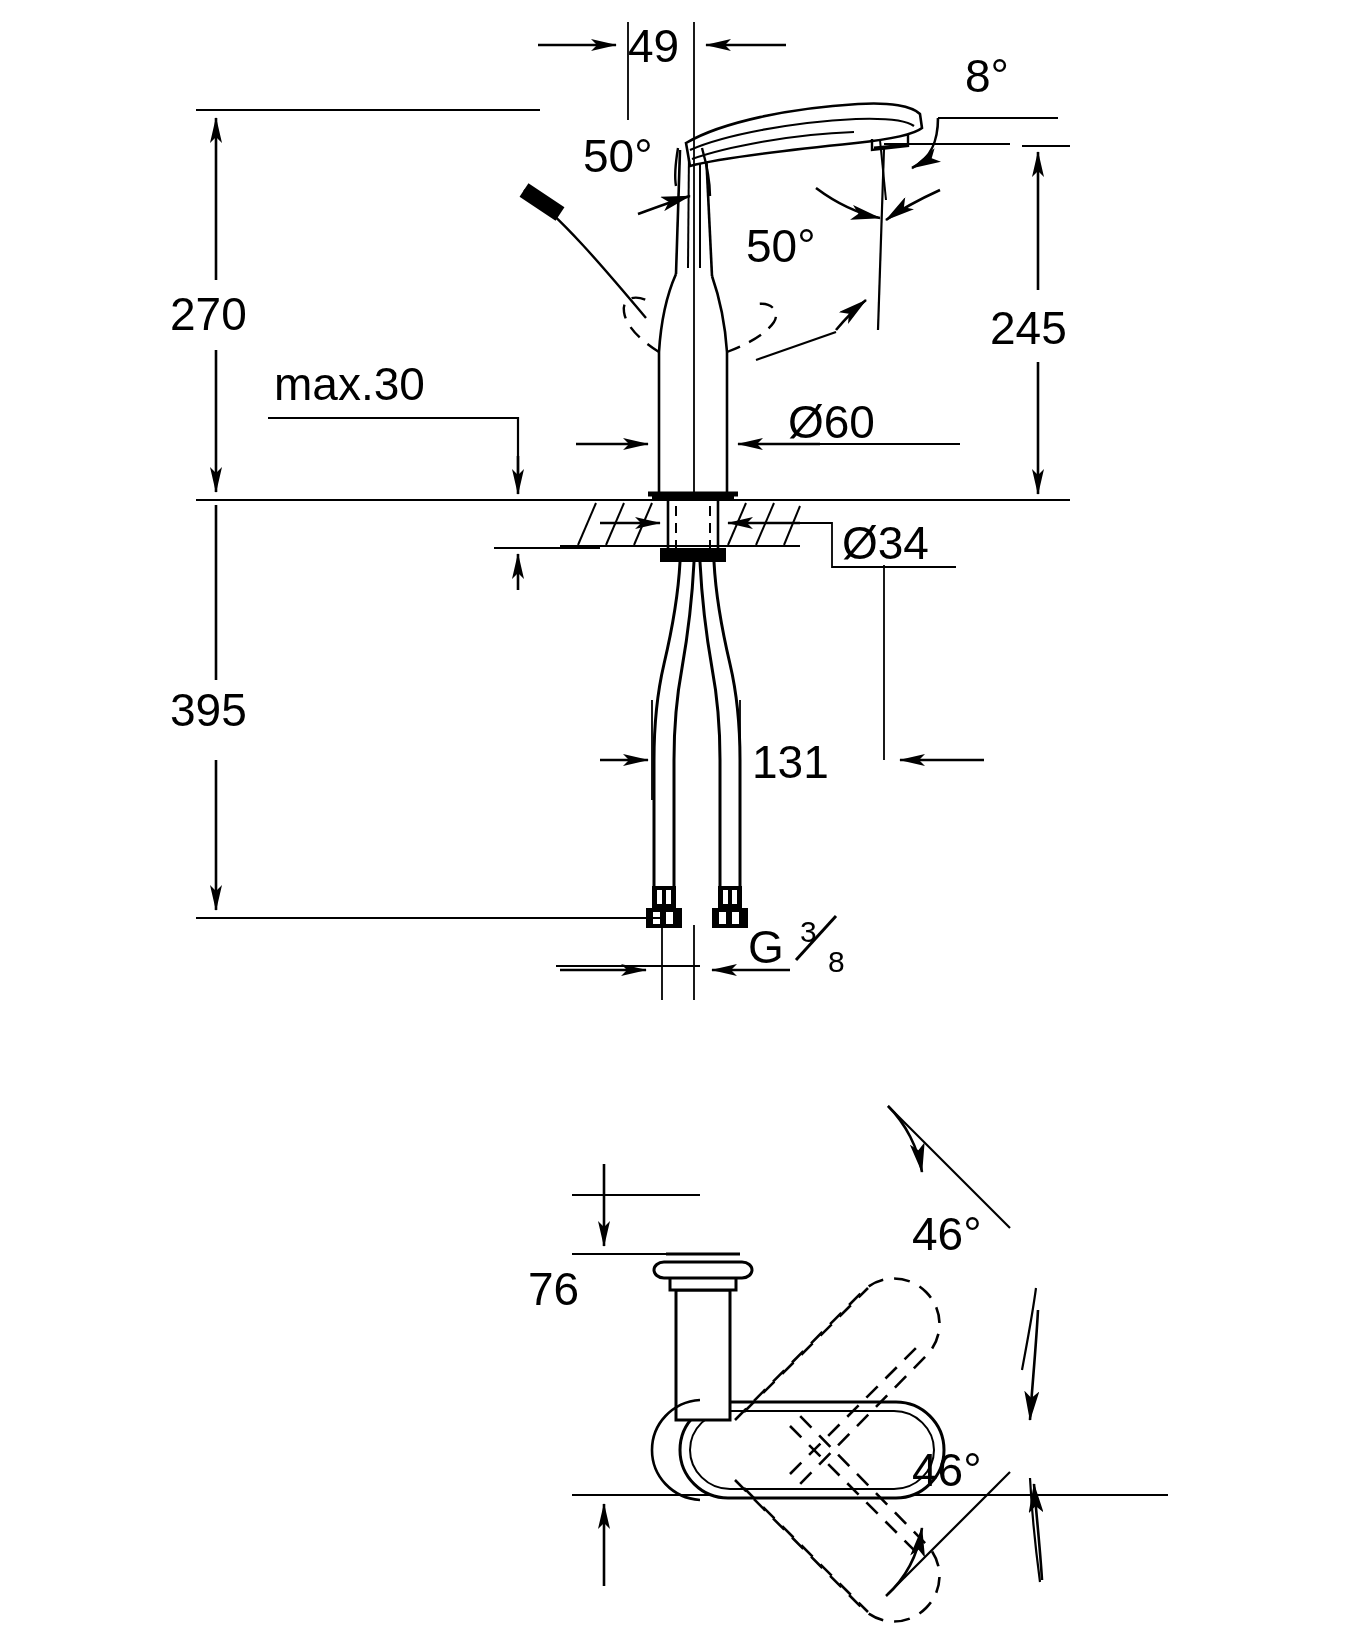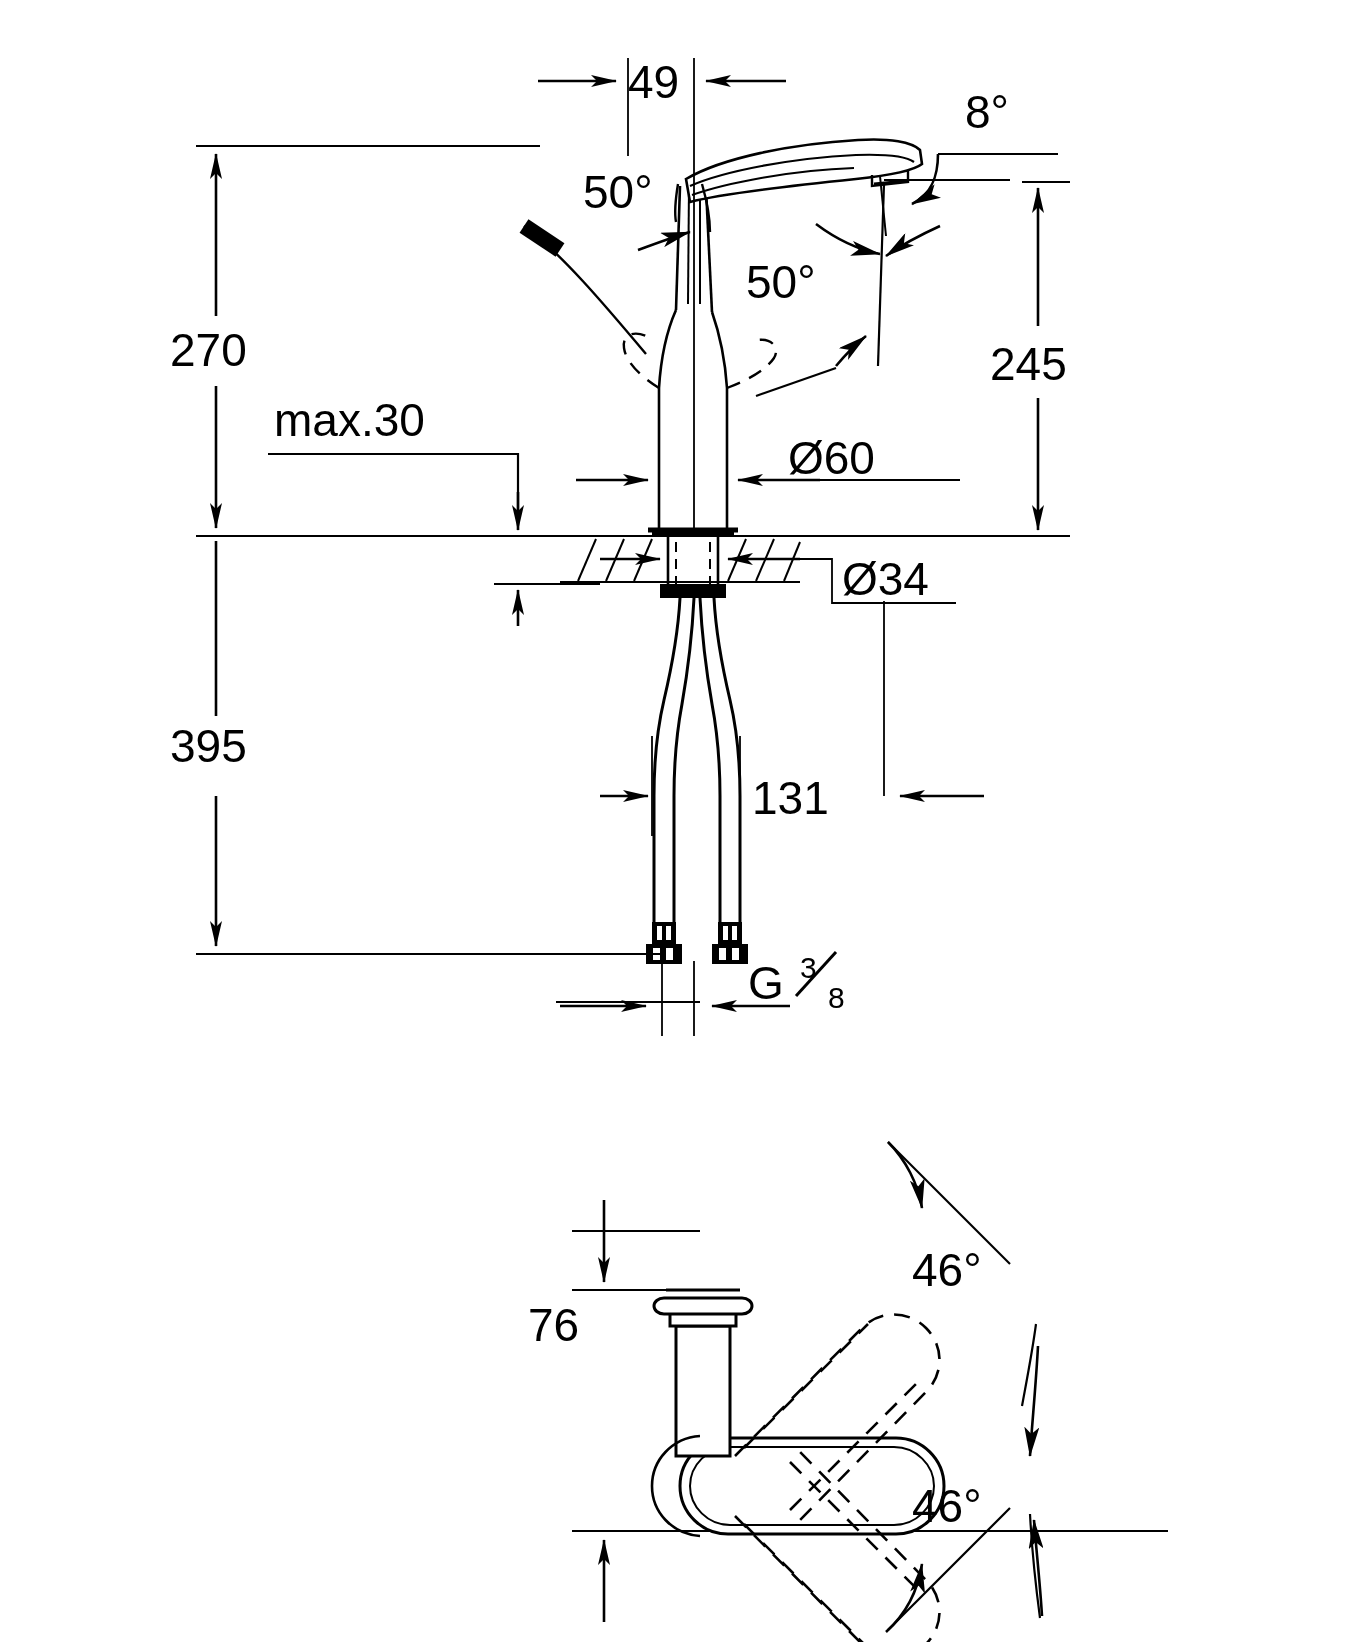--- a/index.html
+++ b/index.html
@@ -3,21 +3,21 @@
 <meta charset="utf-8">
 <style>
   html,body{margin:0;padding:0;background:#ffffff;}
   body{
     width:1370px;height:1642px;
     font-family:"Liberation Sans", sans-serif;
     color:#000000;
     position:relative;
     overflow:hidden;
   }
-  #sheet{position:absolute;inset:0;margin-top:36px;}
+  #sheet{position:absolute;inset:0;}
   svg{display:block;}
   .dimtext{
     font-family:"Liberation Sans", sans-serif;
     fill:#000000;
     font-size:46px;
     font-weight:400;
   }
   .dimtext.small{font-size:30px;}
 </style>
 </head>

